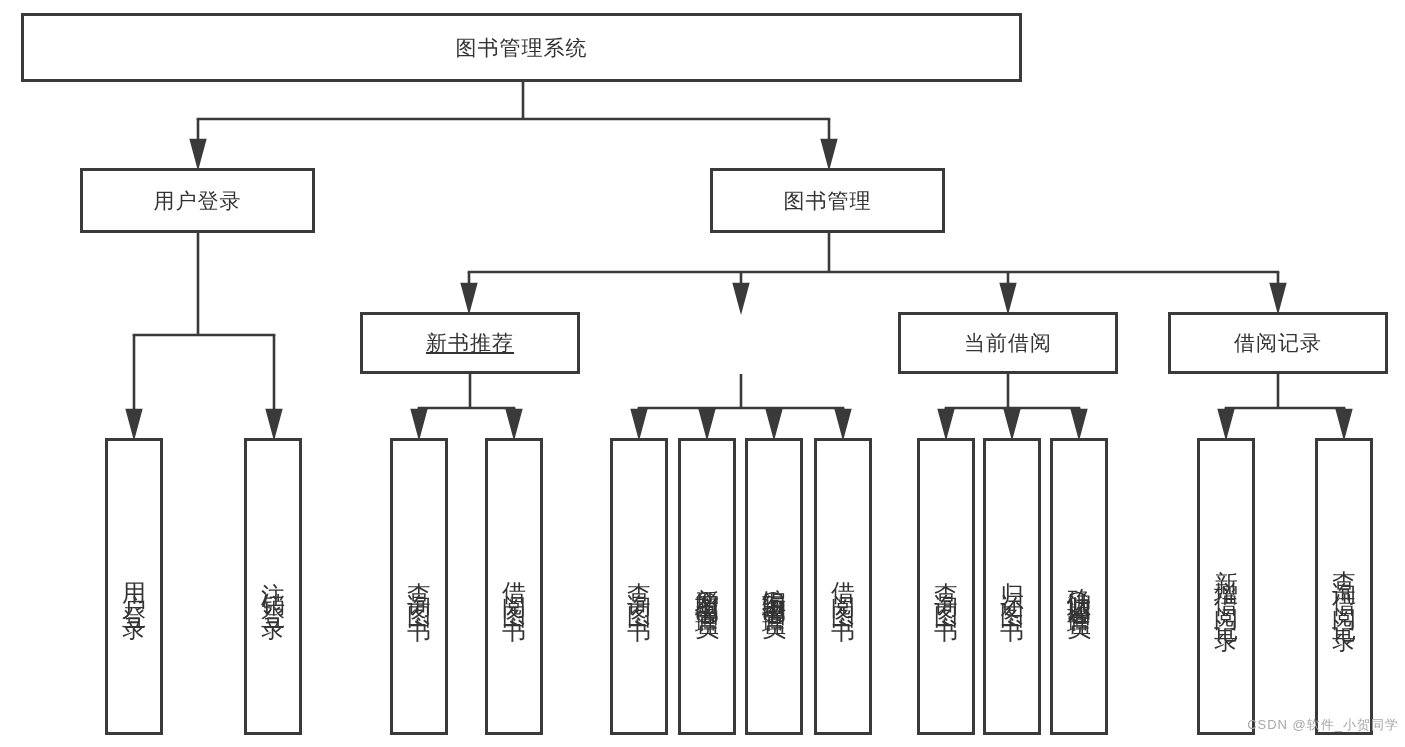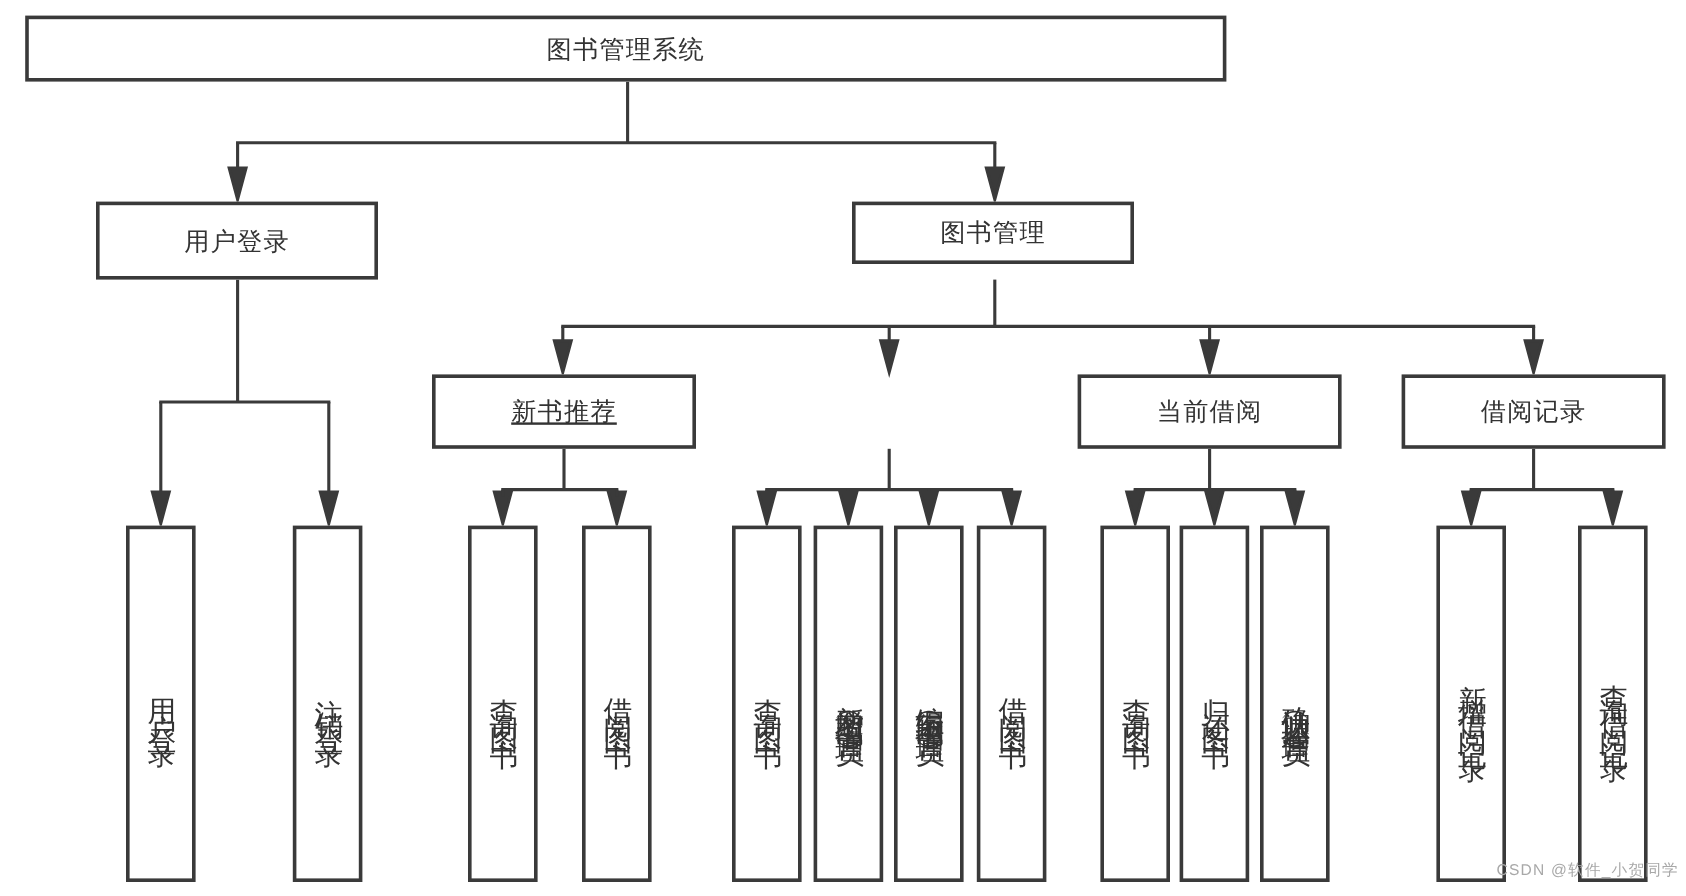--- a/index.html
+++ b/index.html
@@ -34,23 +34,23 @@
   .node-v .vtext {
     writing-mode: vertical-rl;
     text-orientation: mixed;
     letter-spacing: 12px;
     line-height: 1;
     white-space: nowrap;
   }
   .node-v .vtext.tight { letter-spacing: 4px; }
 
   
-  .n-root   { left: 21px;   top: 13px;  width: 1001px; height: 55px; }
+  .n-root   { left: 21px;   top: 13px;  width: 1001px; height: 69px; }
   .n-login  { left: 80px;   top: 168px; width: 235px;  height: 65px; }
-  .n-mgmt   { left: 710px;  top: 168px; width: 235px;  height: 52px; }
+  .n-mgmt   { left: 710px;  top: 168px; width: 235px;  height: 65px; }
   .n-newb   { left: 360px;  top: 312px; width: 220px;  height: 62px; text-decoration: underline; }
   .n-borrow { left: 631px;  top: 312px; width: 220px;  height: 62px; }
   .n-cur    { left: 898px;  top: 312px; width: 220px;  height: 62px; }
   .n-rec    { left: 1168px; top: 312px; width: 220px;  height: 62px; }
 
   .leaf { top: 438px; width: 58px; height: 297px; }
   .n-a1 { left: 105px; }
   .n-a2 { left: 244px; }
   .n-b1 { left: 390px; }
   .n-b2 { left: 485px; }

